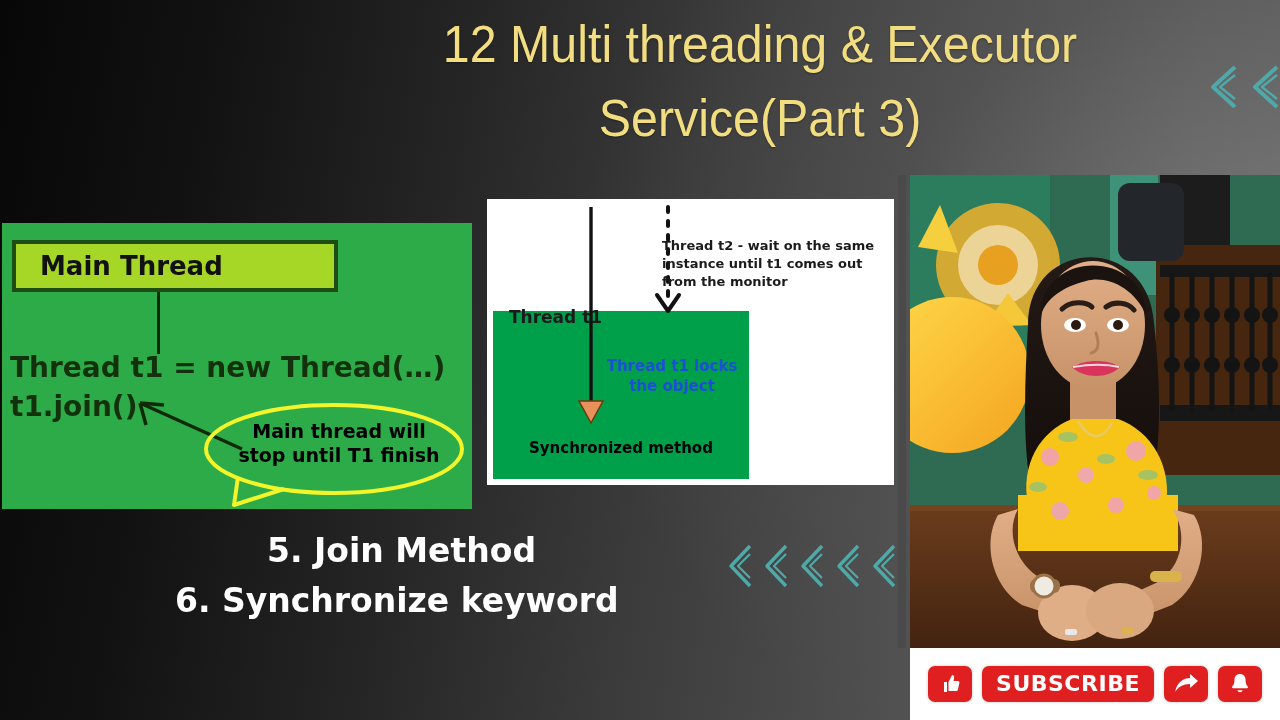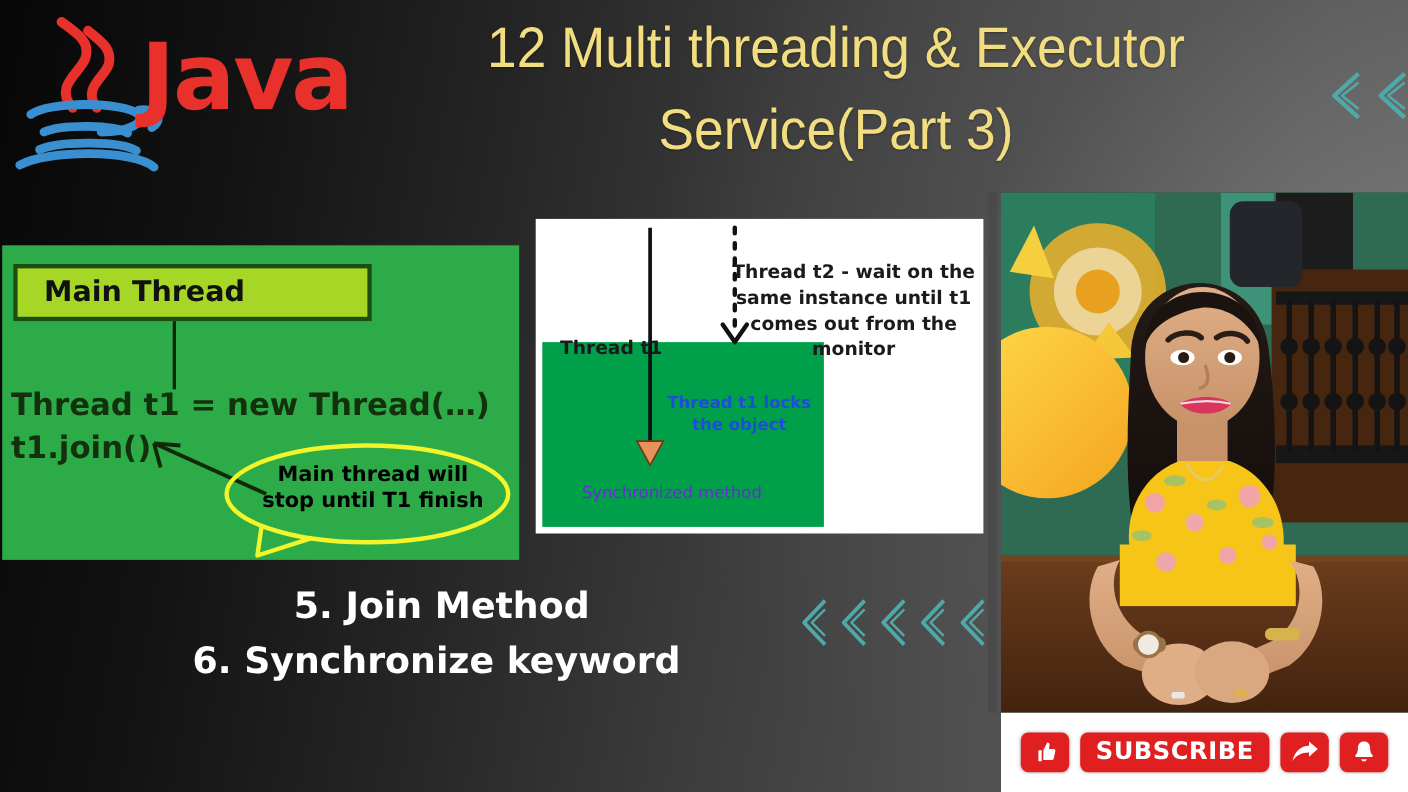--- a/index.html
+++ b/index.html
@@ -89,31 +89,31 @@
     background:#00a04b;
   }
   .t1-label {
     position:absolute; left:22px; top:67px;
     font-size:17px; font-weight:700; color:#1b1b1b;
     font-family:"DejaVu Sans", sans-serif;
     margin-top:41px;
   }
   .t2-text {
     position:absolute; left:175px; top:38px; width:228px;
-    font-size:17px; font-weight:700; color:#1b1b1b; line-height:1.38;
-    text-align:center; font-family:"DejaVu Sans", sans-serif;
+    font-size:13px; font-weight:700; color:#1b1b1b; line-height:1.38;
+    font-family:"DejaVu Sans", sans-serif;
   }
   .lock-text {
     position:absolute; left:110px; top:158px; width:150px;
     font-size:15px; font-weight:700; color:#1d4ed8; line-height:1.3;
     text-align:center; font-family:"DejaVu Sans", sans-serif;
   }
   .sync-text {
     position:absolute; left:42px; top:240px;
-    font-size:15px; font-weight:400; color:#6d28d9;
+    font-size:15px; font-weight:700; color:#000000;
     font-family:"DejaVu Sans", sans-serif;
   }
 
   
   .bullets {
     position:absolute; left:175px; top:526px; width:560px;
     color:#fff; font-size:33px; font-weight:700; line-height:1.52;
     font-family:"DejaVu Sans", sans-serif;
   }
   .bullets .b1 { padding-left:92px; }
@@ -143,36 +143,20 @@
     color:#fff; font-size:22px; font-weight:700; letter-spacing:0.5px;
     font-family:"DejaVu Sans", sans-serif; line-height:1;
   }
   .thin-left-bar { position:absolute; left:898px; top:175px; width:8px; height:473px; background:#4a4a4a; }
 </style>
 </head>
 <body>
 
 <div id="stage">
 
-  <div class="java-logo">
-    <svg width="300" height="160" viewBox="0 0 300 160">
-      <g fill="none" stroke="#e8312a" stroke-width="9" stroke-linecap="round">
-        <path d="M66 98 C 48 78, 74 66, 78 52 C 82 38, 70 30, 56 20"></path>
-        <path d="M88 98 C 74 80, 96 70, 99 58 C 102 44, 92 38, 80 28"></path>
-      </g>
-      <g fill="none" stroke="#3a8fd0" stroke-width="8" stroke-linecap="round">
-        <path d="M28 104 C 44 92, 112 92, 126 104 C 132 112, 116 120, 92 120"></path>
-        <path d="M40 120 C 56 113, 104 113, 116 121"></path>
-        <path d="M36 136 C 54 128, 110 128, 124 137"></path>
-        <path d="M18 150 C 44 136, 122 136, 140 152"></path>
-      </g>
-      <path d="M126 100 C 142 98, 150 108, 138 116" fill="none" stroke="#3a8fd0" stroke-width="8" stroke-linecap="round"></path>
-    </svg>
-    <div class="java-word">Java</div>
-  </div>
 
   <div class="title">
     <div>12 Multi threading &amp; Executor</div>
     <div>Service(Part 3)</div>
   </div>
 
   <div class="chev-group chev-tr">
     <svg class="chev" width="36" height="50" viewBox="0 0 36 50">
       <path d="M30 5 L8 25 L30 45" fill="none" stroke="#4fa9a8" stroke-width="4" stroke-linejoin="round"></path>
       <path d="M30 13 L15 25 L30 37" fill="none" stroke="#4fa9a8" stroke-width="2.4" stroke-linejoin="round"></path>

